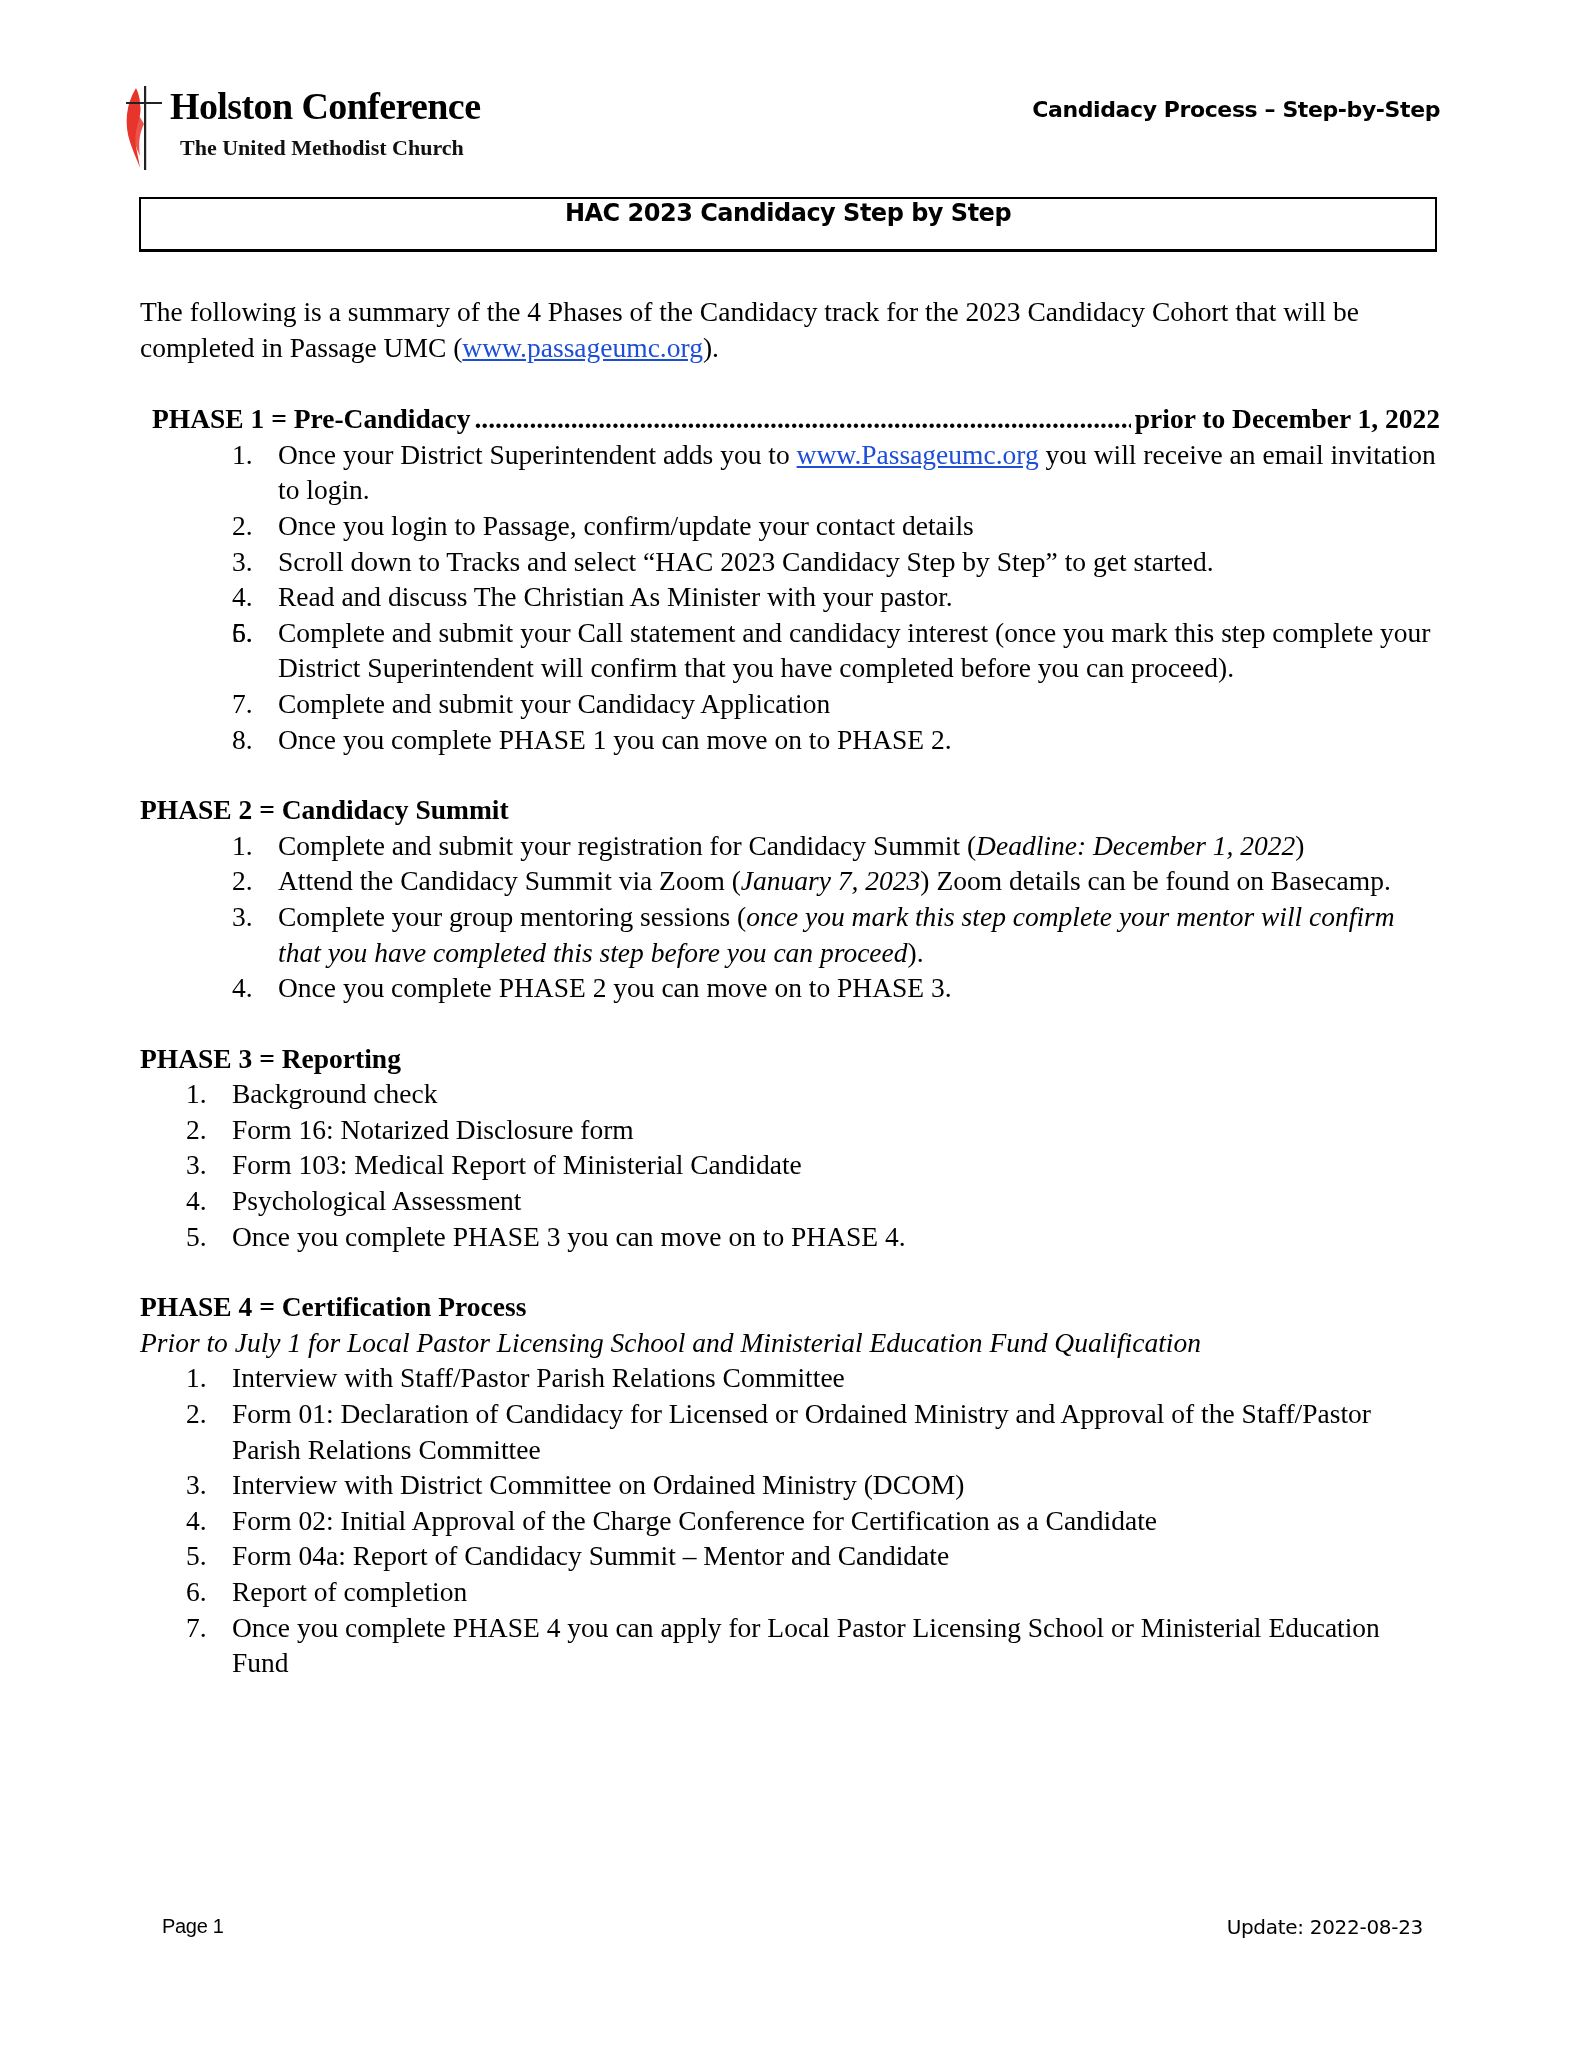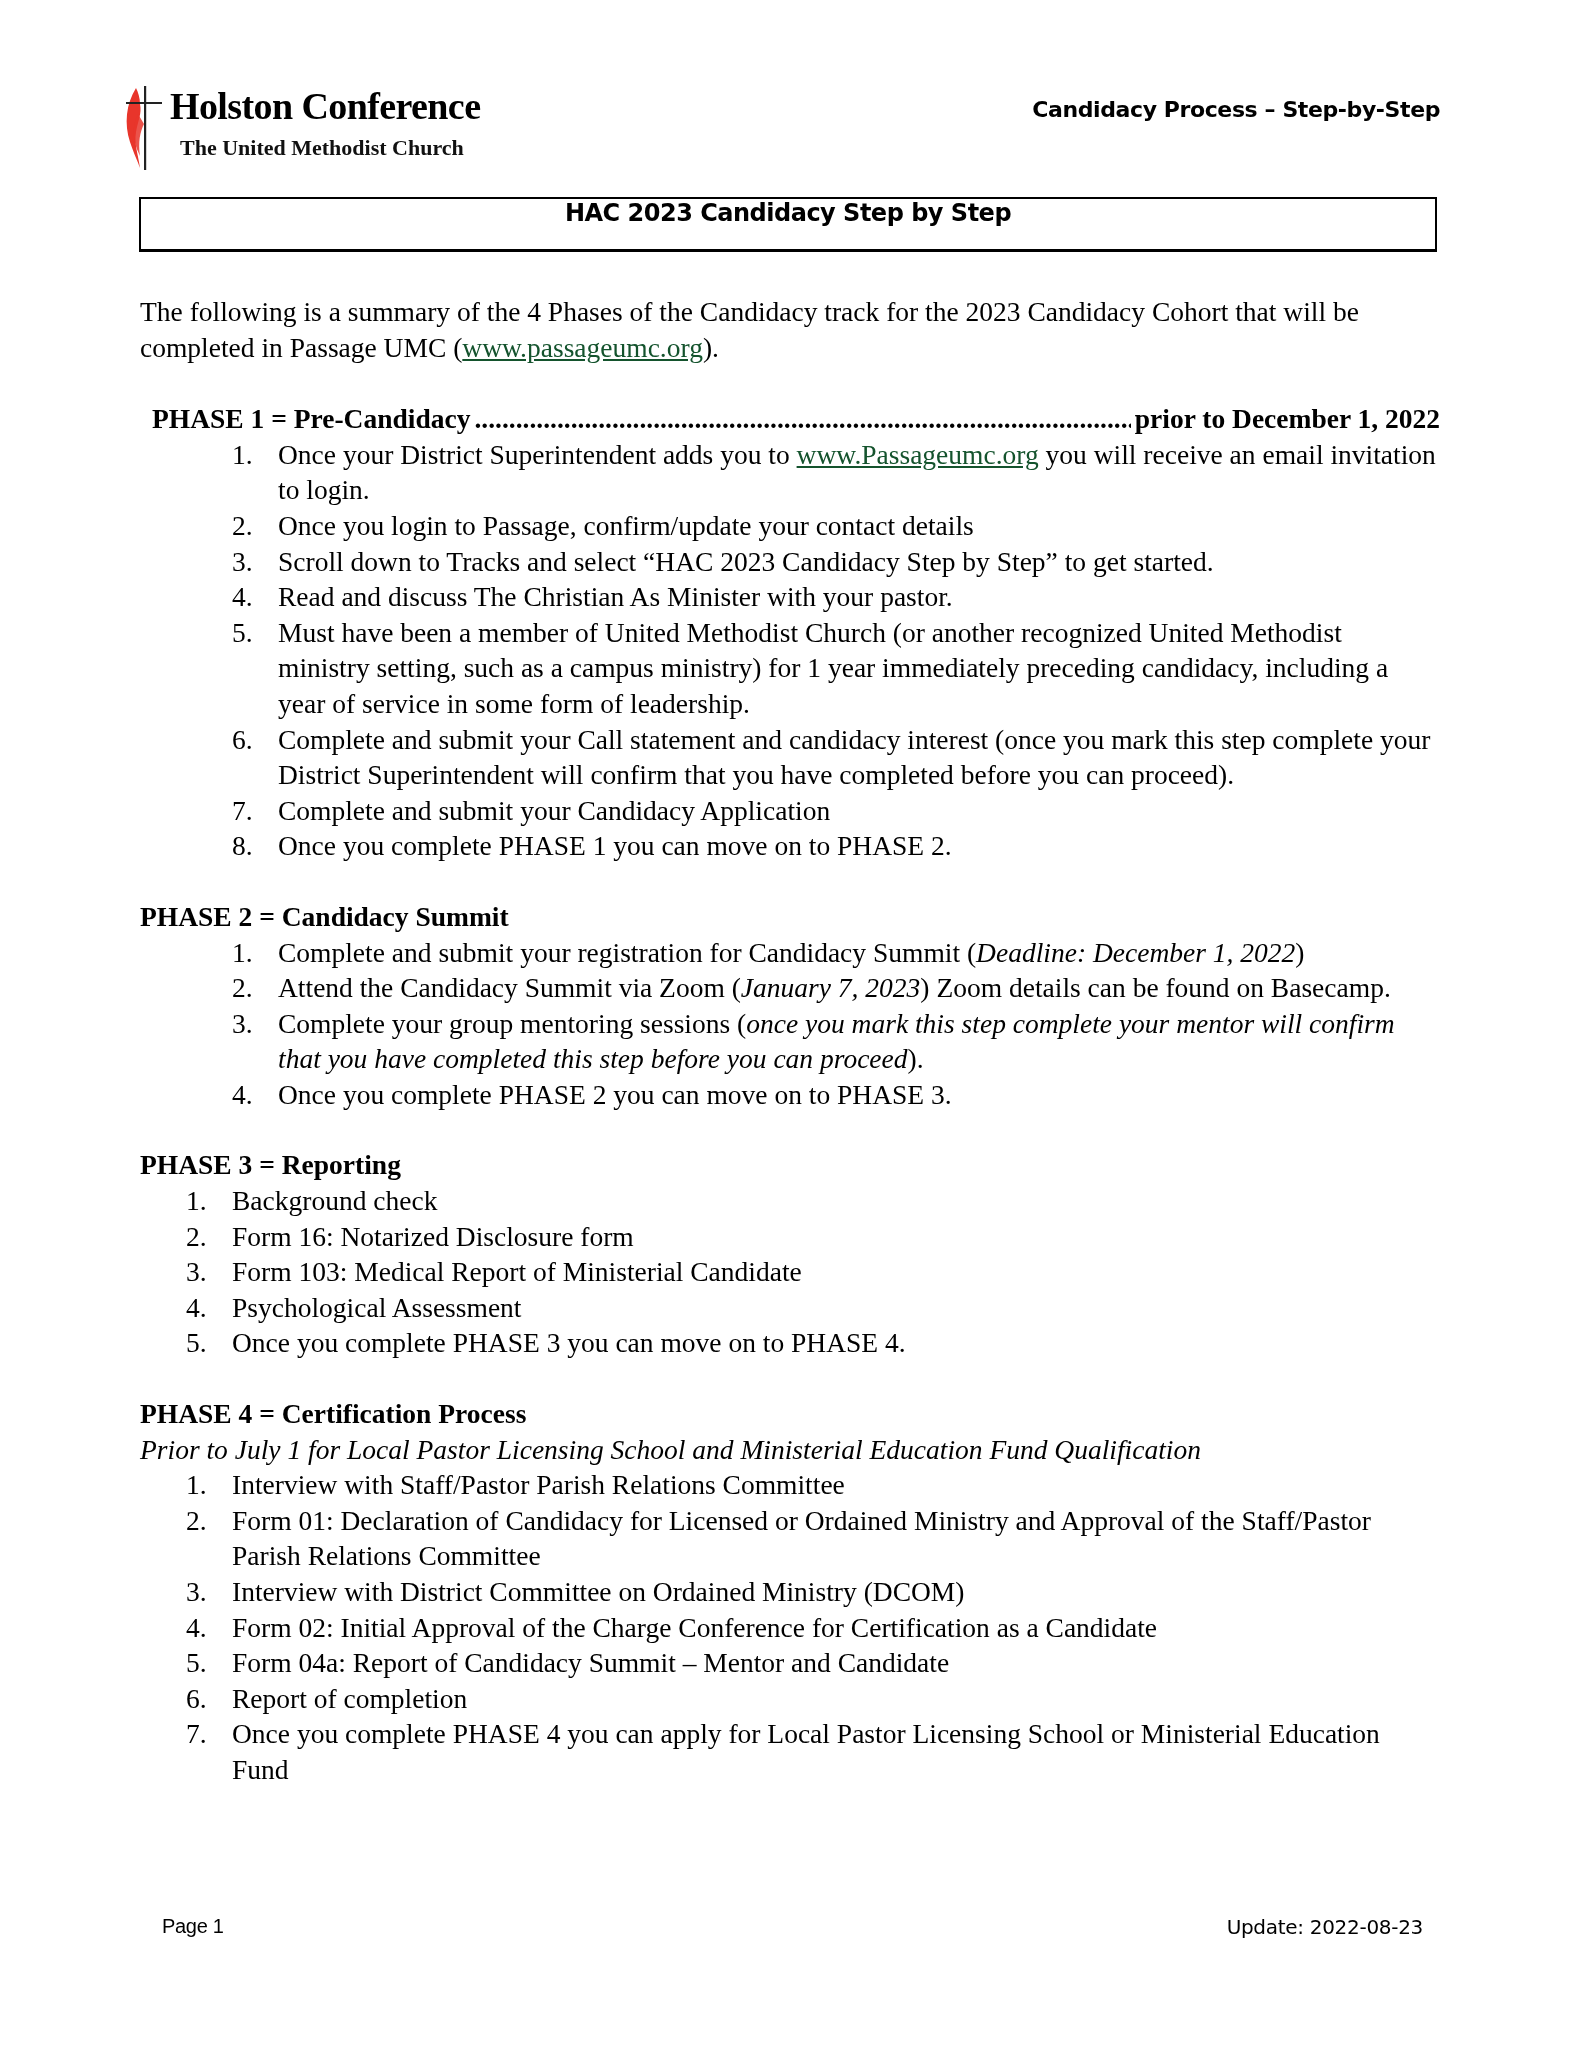--- a/index.html
+++ b/index.html
@@ -13,21 +13,21 @@
   .logo-sub { position: absolute; left: 58px; top: 55px; font-family: "Liberation Serif", serif; font-weight: bold; font-size: 22px; white-space: nowrap; color: #111; }
   .header-right { position: absolute; right: 143px; top: 97px; font-family: "DejaVu Sans", sans-serif; font-weight: bold; font-size: 22px; letter-spacing: -0.4px; white-space: nowrap; }
 
   
   .title-box { position: absolute; left: 139px; top: 197px; width: 1298px; height: 55px; border: 2px solid #000; border-bottom-width: 3px; box-sizing: border-box; display: flex; align-items: flex-start; justify-content: center; }
   .title-box span { font-family: "DejaVu Sans", sans-serif; font-weight: bold; font-size: 24px; letter-spacing: -0.5px; }
 
   
   .content { position: absolute; left: 140px; top: 294px; width: 1300px; font-family: "Liberation Serif", serif; font-size: 27.5px; line-height: 35.6px; }
   .intro { margin: 0 0 36px 0; }
-  a.link { color: #14532d; text-decoration: underline; }
+  a.link { color: #1d4ed8; text-decoration: underline; }
   .phase-head { font-weight: bold; margin: 0; }
   .phase-head.flex { display: flex; align-items: baseline; margin-left: 12px; }
   .phase-head.flex .leader { flex: 1; overflow: hidden; white-space: nowrap; margin: 0 4px; }
   .phase-head.flex .leader::after { content: "........................................................................................................................................................................................................"; font-weight: bold; }
   .phase-sub { font-style: italic; margin: 0; }
   ol { margin: 0 0 35px 0; padding: 0; list-style: none; }
   ol li { position: relative; }
   ol.deep li { padding-left: 138px; }
   ol.deep li .num { position: absolute; left: 92px; }
   ol.shallow li { padding-left: 92px; }
@@ -67,21 +67,21 @@
     <div class="phase-head flex">
       <span>PHASE 1 = Pre-Candidacy</span>
       <span class="leader"></span>
       <span>prior to December 1, 2022</span>
     </div>
     <ol class="deep">
       <li><span class="num">1.</span><span>Once your District Superintendent adds you to </span><a class="link">www.Passageumc.org</a><span> you will receive an email invitation to login.</span></li>
       <li><span class="num">2.</span><span>Once you login to Passage, confirm/update your contact details</span></li>
       <li><span class="num">3.</span><span>Scroll down to Tracks and select “HAC 2023 Candidacy Step by Step” to get started.</span></li>
       <li><span class="num">4.</span><span>Read and discuss The Christian As Minister with your pastor.</span></li>
-      <li><span class="num">5.</span><span>Must have been a member of United Methodist Church (or another recognized United Methodist ministry setting, such as a campus ministry) for 1 year immediately preceding candidacy, including a year of service in some form of leadership.</span></li>
+      <li><span class="num">5.</span></li>
       <li><span class="num">6.</span><span>Complete and submit your Call statement and candidacy interest (once you mark this step complete your District Superintendent will confirm that you have completed before you can proceed).</span></li>
       <li><span class="num">7.</span><span>Complete and submit your Candidacy Application</span></li>
       <li><span class="num">8.</span><span>Once you complete PHASE 1 you can move on to PHASE 2.</span></li>
     </ol>
 
     <div class="phase-head">PHASE 2 = Candidacy Summit</div>
     <ol class="deep">
       <li><span class="num">1.</span><span>Complete and submit your registration for Candidacy Summit (</span><em>Deadline: December 1, 2022</em><span>)</span></li>
       <li><span class="num">2.</span><span>Attend the Candidacy Summit via Zoom (</span><em>January 7, 2023</em><span>) Zoom details can be found on Basecamp.</span></li>
       <li><span class="num">3.</span><span>Complete your group mentoring sessions (</span><em>once you mark this step complete your mentor will confirm that you have completed this step before you can proceed</em><span>).</span></li>

